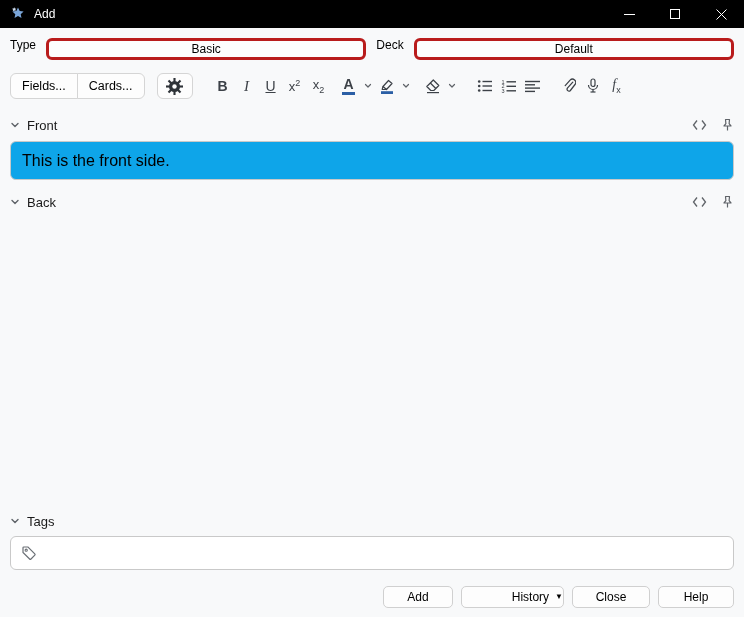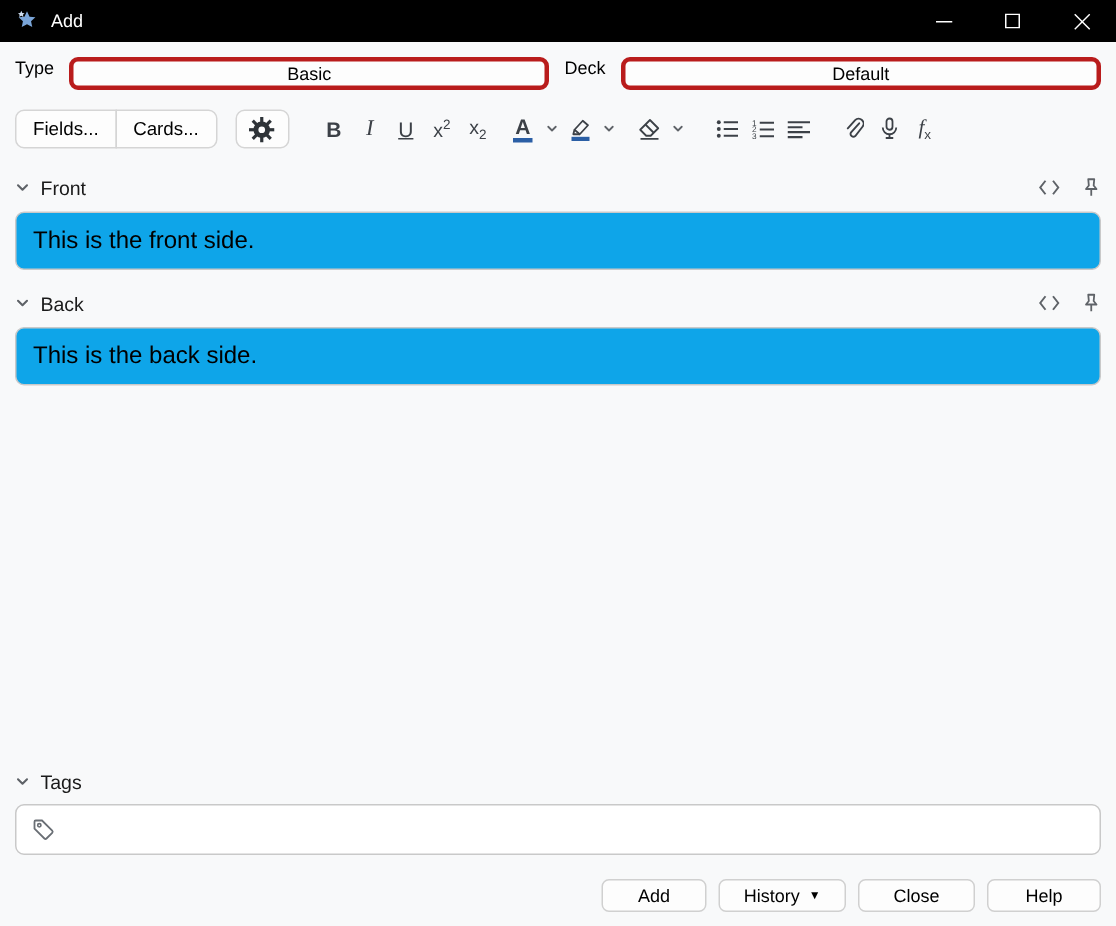--- a/index.html
+++ b/index.html
@@ -109,21 +109,21 @@
 
   
   .footer { margin: 16px 0 9px; display: flex; justify-content: flex-end; gap: 8px; flex-shrink: 0; }
   .f-btn {
     height: 22px;
     background: #fdfdfd; border: 1px solid #d0d0d0; border-radius: 5px;
     font-family: inherit; font-size: 12px; color: #000;
     display: flex; align-items: center; justify-content: center;
   }
   .f-add { width: 70px; }
-  .f-history { width: 85px; gap: 6px; }
+  .f-history { width: 103px; gap: 6px; justify-content: flex-end; }
   .f-history .arrow { font-size: 8px; line-height: 1; }
   .f-close { width: 78px; }
   .f-help { width: 76px; }
 </style>
 </head>
 <body>
 
 <div class="titlebar">
   <span class="app-icon-wrap">
     <svg width="16" height="16" viewBox="0 0 16 16">
@@ -347,21 +347,20 @@
       <span class="mini-icon">
         <svg width="13" height="14" viewBox="0 0 13 14">
             <g fill="none" stroke="#5f6368" stroke-width="1.2" stroke-linejoin="round">
               <path d="M4.5 1.5 h4 l-0.4 4.2 1.9 2.3 h-7 l1.9 -2.3 z"></path>
               <line x1="6.5" y1="8" x2="6.5" y2="12.5"></line>
             </g>
           </svg>
       </span>
     </span>
   </div>
-  <div class="field-input">This is the back side.</div>
 
   <div class="v-spacer"></div>
 
   <div class="field-head">
     <span class="mini-icon">
       <svg width="10" height="10" viewBox="0 0 10 10">
           <polyline points="2,3.5 5,6.5 8,3.5" fill="none" stroke="#5f6368" stroke-width="1.4" stroke-linecap="round" stroke-linejoin="round"></polyline>
         </svg>
     </span>
     <span>Tags</span>

